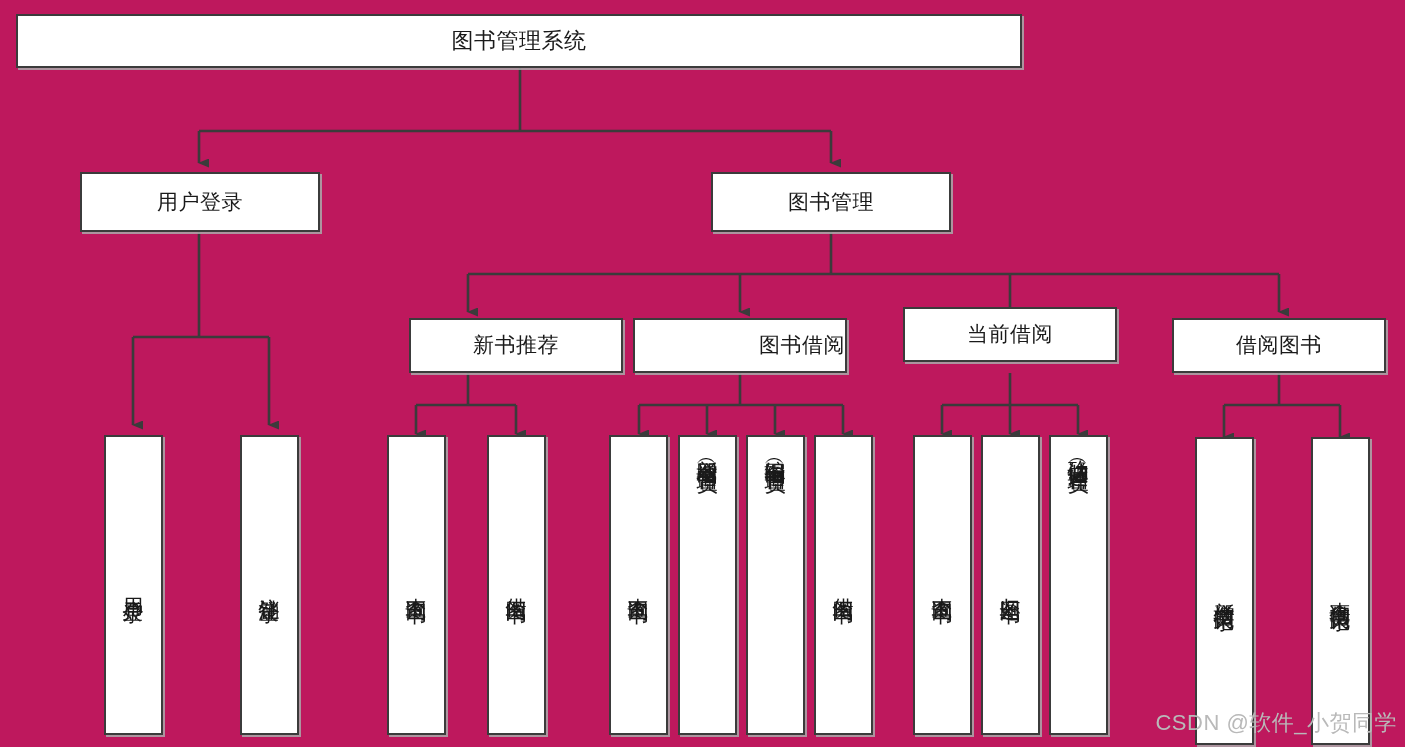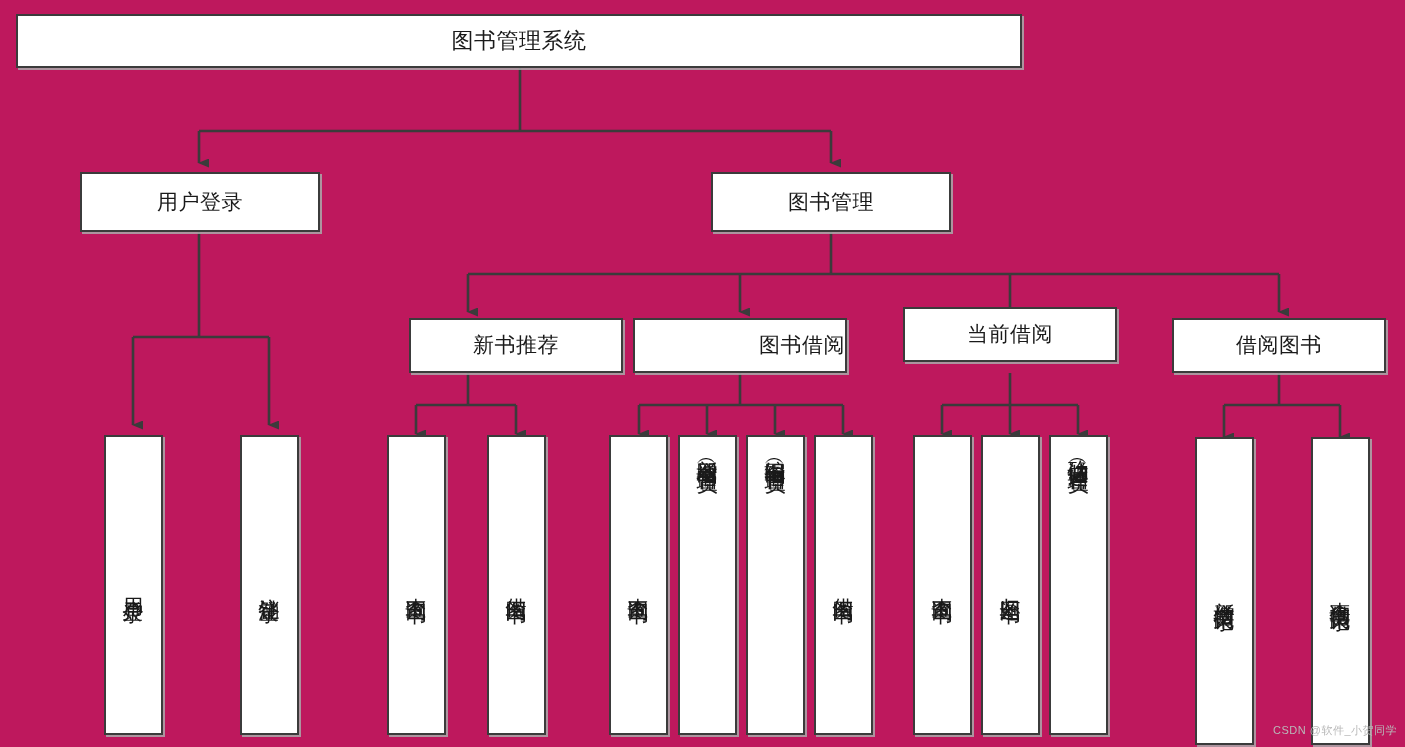--- a/index.html
+++ b/index.html
@@ -66,21 +66,21 @@
     line-height: 1;
   }
   .node.vert.centered {
     align-items: center;
     padding-top: 0;
   }
   #watermark {
     position: absolute;
     right: 8px;
     bottom: 9px;
-    font-size: 11px;
+    font-size: 22px;
     color: #b9b9b9;
     white-space: nowrap;
     z-index: 5;
     letter-spacing: 0.5px;
   }
 </style>
 </head>
 <body>
 
 <div id="diagram">

